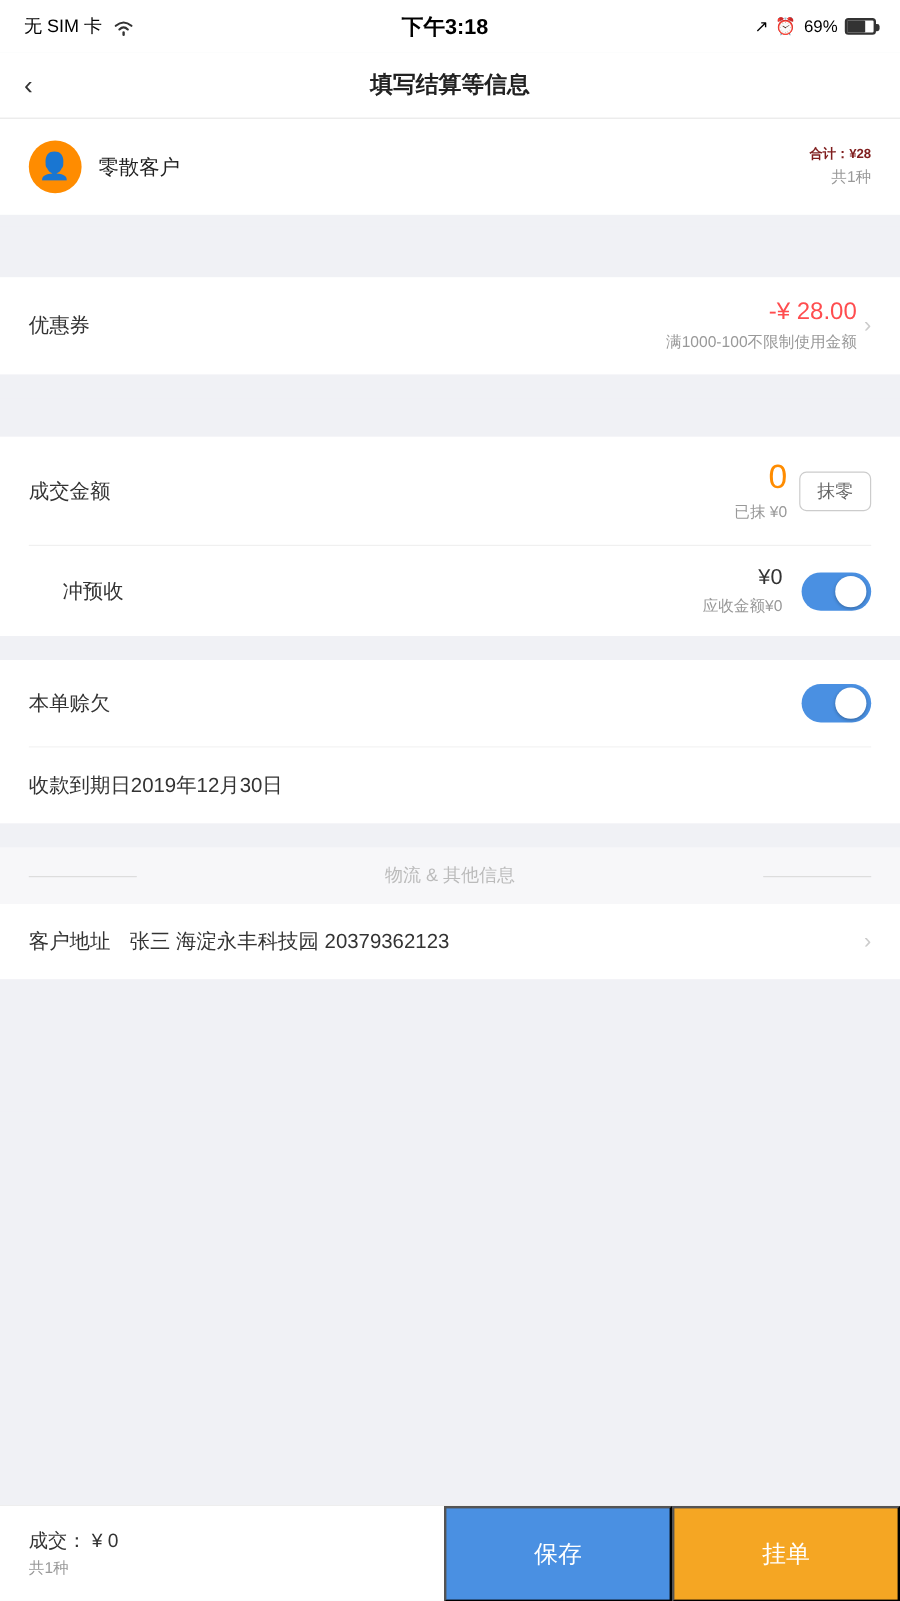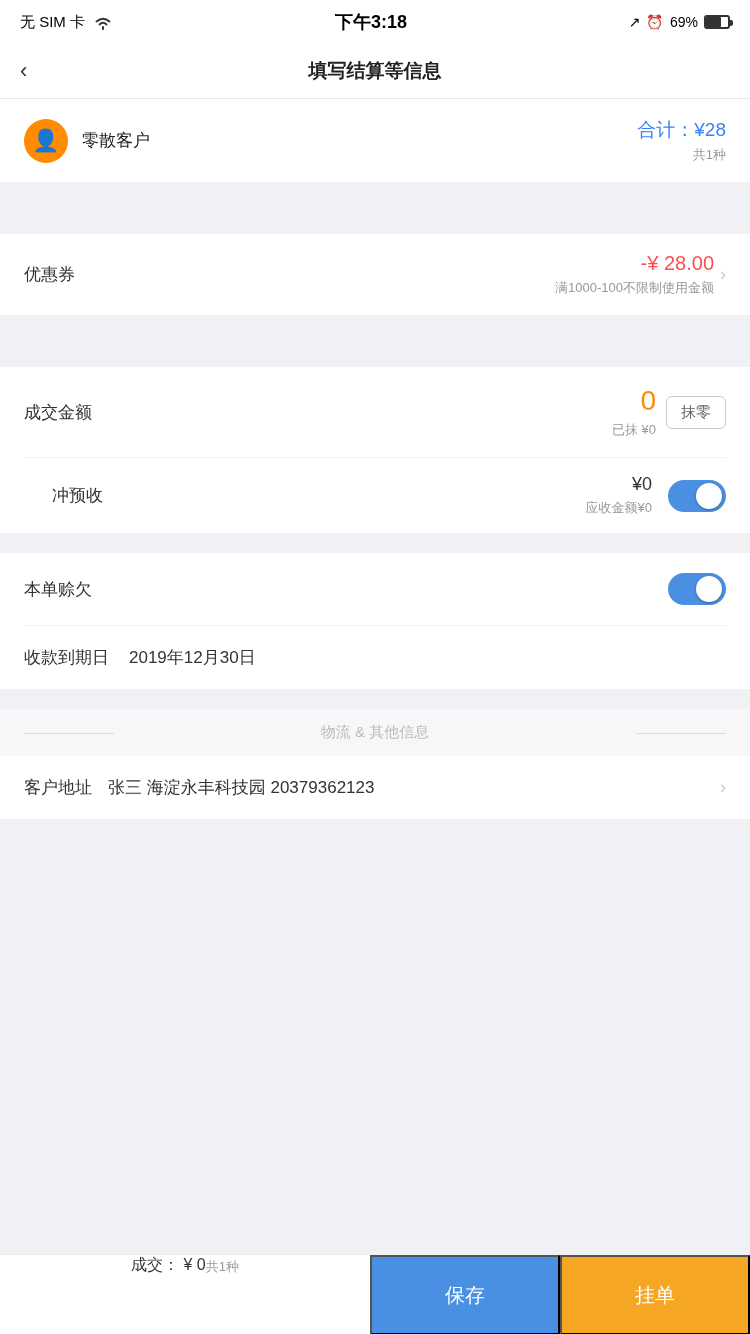--- a/index.html
+++ b/index.html
@@ -75,21 +75,21 @@
       display: flex; align-items: center; gap: 14px;
     }
     .customer-avatar {
       width: 44px; height: 44px; border-radius: 50%;
       background: #ff8c00;
       display: flex; align-items: center; justify-content: center;
       color: #fff; font-size: 22px;
     }
     .customer-name { font-size: 17px; color: #222; font-weight: 500; }
     .customer-right { text-align: right; }
-    .customer-total { font-size: 19px; color: #3b82f6; }
+    .customer-total { font-size: 11px; color: #7f1d1d; font-weight: bold; }
     .customer-count { font-size: 13px; color: #999; margin-top: 3px; }
 
     
     .divider { height: 1px; background: #f0f0f0; margin: 0 24px; }
     .section-divider { height: 10px; background: #f0f1f5; }
 
     
     .row-item {
       padding: 18px 24px;
       display: flex;
@@ -151,21 +151,21 @@
     
     .sheqian-row {
       padding: 20px 24px;
       display: flex; align-items: center; justify-content: space-between;
       background: #fff;
     }
 
     
     .duedate-row {
       padding: 20px 24px;
-      display: flex; align-items: flex-start; gap: 20px;
+      display: flex; align-items: flex-start; 
       background: #fff;
     }
     .duedate-label { font-size: 17px; color: #333; white-space: nowrap; }
     .duedate-value { font-size: 17px; color: #333; }
 
     
     .logistics-header {
       background: #f7f7f9;
       padding: 14px 24px;
       text-align: center;
@@ -203,21 +203,21 @@
       position: fixed;
       bottom: 0; left: 0;
       width: 750px;
       height: 80px;
       display: flex;
       background: #fff;
       border-top: 1px solid #eee;
     }
     .bottom-info {
       flex: 1;
-      display: flex; flex-direction: row;
+      display: flex; flex-direction: column;
       justify-content: center;
       padding: 0 24px;
     }
     .bottom-deal { font-size: 16px; color: #333; }
     .bottom-count { font-size: 13px; color: #999; margin-top: 3px; }
     .bottom-btn {
       width: 190px; height: 80px;
       display: flex; align-items: center; justify-content: center;
       font-size: 20px; color: #fff; font-weight: 500;
       cursor: pointer;

